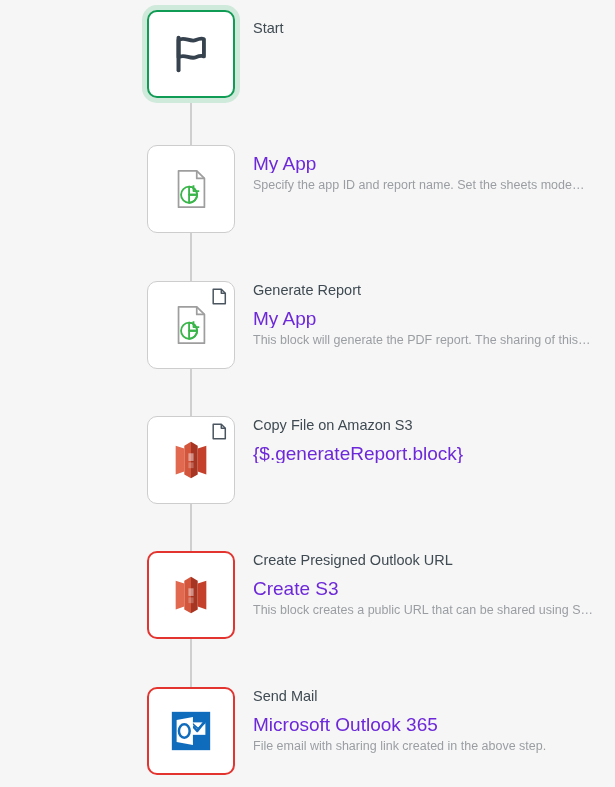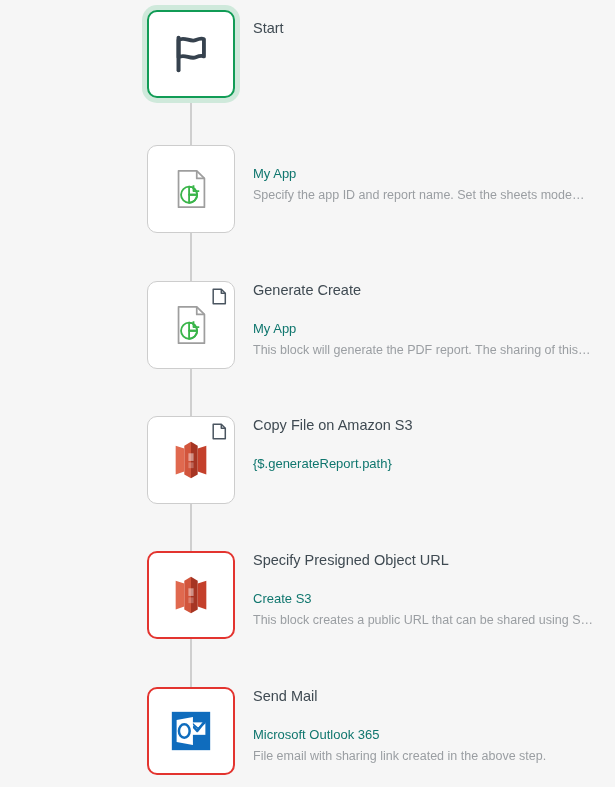--- a/index.html
+++ b/index.html
@@ -87,24 +87,24 @@
   }
   .node-title {
     font-size: 14.5px;
     color: #3f4a52;
     line-height: 19px;
     white-space: nowrap;
     overflow: hidden;
     text-overflow: ellipsis;
   }
   .node-subtitle {
-    font-size: 13px;
-    color: #0f766e;
+    font-size: 19px;
+    color: #6d28d9;
     line-height: 19px;
-    margin-top: 19px;
+    margin-top: 9px;
     white-space: nowrap;
     overflow: hidden;
     text-overflow: ellipsis;
   }
   .node-desc {
     font-size: 12.5px;
     color: #9a9ea2;
     line-height: 18px;
     margin-top: 3px;
     white-space: nowrap;
@@ -160,21 +160,21 @@
           <path d="M22 30 L22 21.6 A8.4 8.4 0 0 1 30.4 30 Z" fill="none" stroke="#3ab54a" stroke-width="1.9" stroke-linejoin="round"></path>
           <path d="M22 30 L30.4 30 A8.4 8.4 0 0 1 22 38.4 Z" fill="none" stroke="#3ab54a" stroke-width="1.9" stroke-linejoin="round"></path>
           <path d="M26.6 20.2 L26.6 26.2 L32.6 26.2" fill="none" stroke="#3ab54a" stroke-width="1.9" stroke-linejoin="round"></path>
         </svg>
         <svg class="file-badge" viewBox="0 0 15 17">
           <path d="M1.2 1.2 H9.3 L13.3 5.2 V15.8 H1.2 Z" fill="#ffffff" stroke="#4a5560" stroke-width="1.5" stroke-linejoin="round"></path>
           <path d="M9.3 1.2 V5.2 H13.3" fill="none" stroke="#4a5560" stroke-width="1.5" stroke-linejoin="round"></path>
         </svg>
       </div>
       <div class="node-text">
-        <div class="node-title">Generate Create</div>
+        <div class="node-title">Generate Report</div>
         <div class="node-subtitle">My App</div>
         <div class="node-desc">This block will generate the PDF report. The sharing of this…</div>
       </div>
     </div>
     <div class="node-row" style="top: 416px;">
       <div class="node-card">
         <svg class="node-icon" viewBox="0 0 48 48">
           <path d="M24 5 L31 9 L31 39 L24 43 Z" fill="#a63523"></path>
           <path d="M24 5 L17 9 L17 39 L24 43 Z" fill="#d2553c"></path>
           <path d="M31 12 L40 9 L40 39 L31 36 Z" fill="#c4402b"></path>
@@ -182,36 +182,36 @@
           <rect x="21.3" y="17" width="5.4" height="8" fill="#ffffff" opacity="0.45"></rect>
           <rect x="21.3" y="26.5" width="5.4" height="6" fill="#ffffff" opacity="0.25"></rect>
         </svg>
         <svg class="file-badge" viewBox="0 0 15 17">
           <path d="M1.2 1.2 H9.3 L13.3 5.2 V15.8 H1.2 Z" fill="#ffffff" stroke="#4a5560" stroke-width="1.5" stroke-linejoin="round"></path>
           <path d="M9.3 1.2 V5.2 H13.3" fill="none" stroke="#4a5560" stroke-width="1.5" stroke-linejoin="round"></path>
         </svg>
       </div>
       <div class="node-text">
         <div class="node-title">Copy File on Amazon S3</div>
-        <div class="node-subtitle">{$.generateReport.path}</div>
+        <div class="node-subtitle">{$.generateReport.block}</div>
       </div>
     </div>
     <div class="node-row" style="top: 551px;">
       <div class="node-card error">
         <svg class="node-icon" viewBox="0 0 48 48">
           <path d="M24 5 L31 9 L31 39 L24 43 Z" fill="#a63523"></path>
           <path d="M24 5 L17 9 L17 39 L24 43 Z" fill="#d2553c"></path>
           <path d="M31 12 L40 9 L40 39 L31 36 Z" fill="#c4402b"></path>
           <path d="M17 12 L8 9 L8 39 L17 36 Z" fill="#e0694f"></path>
           <rect x="21.3" y="17" width="5.4" height="8" fill="#ffffff" opacity="0.45"></rect>
           <rect x="21.3" y="26.5" width="5.4" height="6" fill="#ffffff" opacity="0.25"></rect>
         </svg>
       </div>
       <div class="node-text">
-        <div class="node-title">Specify Presigned Object URL</div>
+        <div class="node-title">Create Presigned Outlook URL</div>
         <div class="node-subtitle">Create S3</div>
         <div class="node-desc">This block creates a public URL that can be shared using S…</div>
       </div>
     </div>
     <div class="node-row" style="top: 687px;">
       <div class="node-card error">
         <svg class="node-icon" viewBox="0 0 48 48">
           <rect x="4" y="4" width="40" height="40" fill="#0f6cbd"></rect>
           <rect x="24" y="15" width="15" height="13" fill="#ffffff"></rect>
           <path d="M24 15 L31.5 21.5 L39 15" fill="none" stroke="#0f6cbd" stroke-width="1.6"></path>

